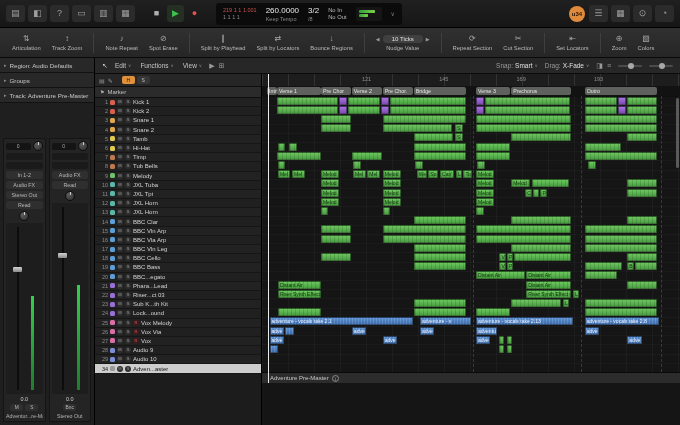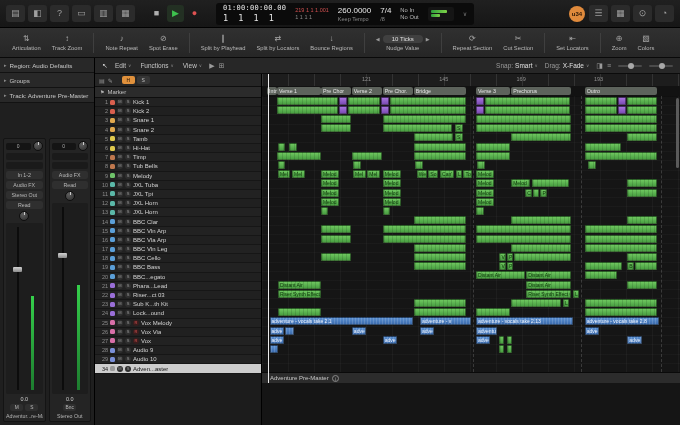--- a/index.html
+++ b/index.html
@@ -122,33 +122,29 @@
         <div class="cb-icon">▥</div>
         <div class="cb-icon">▦</div>
       </div>
     <div class="transport">
       <div class="tbtn">■</div>
       <div class="tbtn play">▶</div>
       <div class="tbtn rec">●</div>
     </div>
     <div class="lcd">
       <div class="lcd-seg">
-        <div class="lcd-big">01:00:00:00.00</div>
-        <div class="lcd-big2">1 1 1 1</div>
-      </div>
-      <div class="lcd-seg">
         <div class="lcd-red">219 1 1 1.001</div>
         <div class="lcd-dim">1 1 1 1</div>
       </div>
       <div class="lcd-seg">
         <div class="lcd-mid">260.0000</div>
         <div class="lcd-dim">Keep Tempo</div>
       </div>
       <div class="lcd-seg">
-        <div class="lcd-mid">7/4</div>
+        <div class="lcd-mid">3/2</div>
         <div class="lcd-dim">/8</div>
       </div>
       <div class="lcd-seg">
         <div class="lcd-dim2">No In</div>
         <div class="lcd-dim2">No Out</div>
       </div>
       <div class="lcd-seg lcd-cpu">
         <div class="cpu-bar b1"></div>
         <div class="cpu-bar b2"></div>
       </div>

